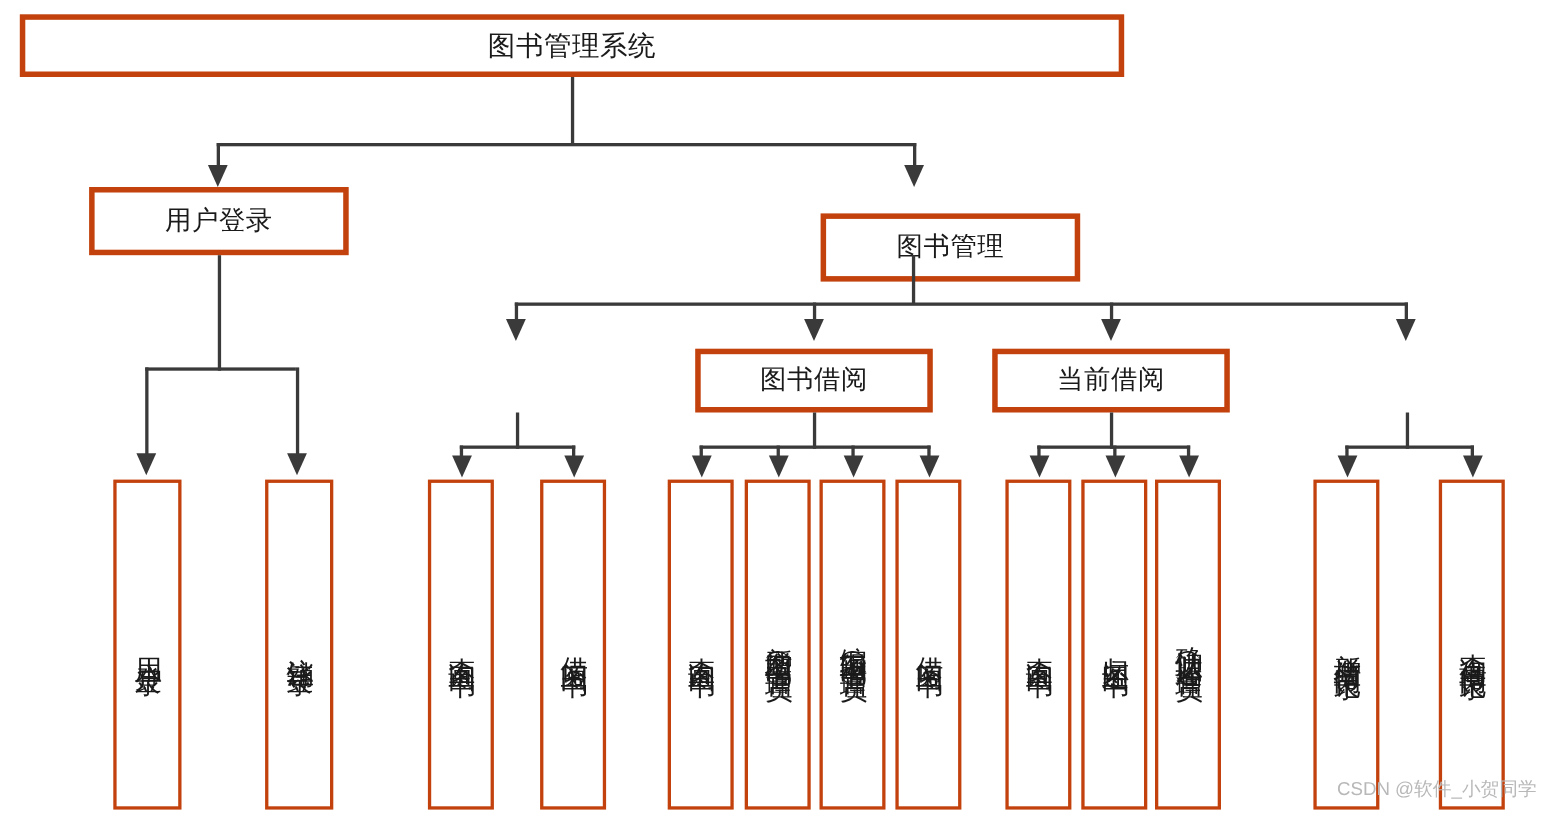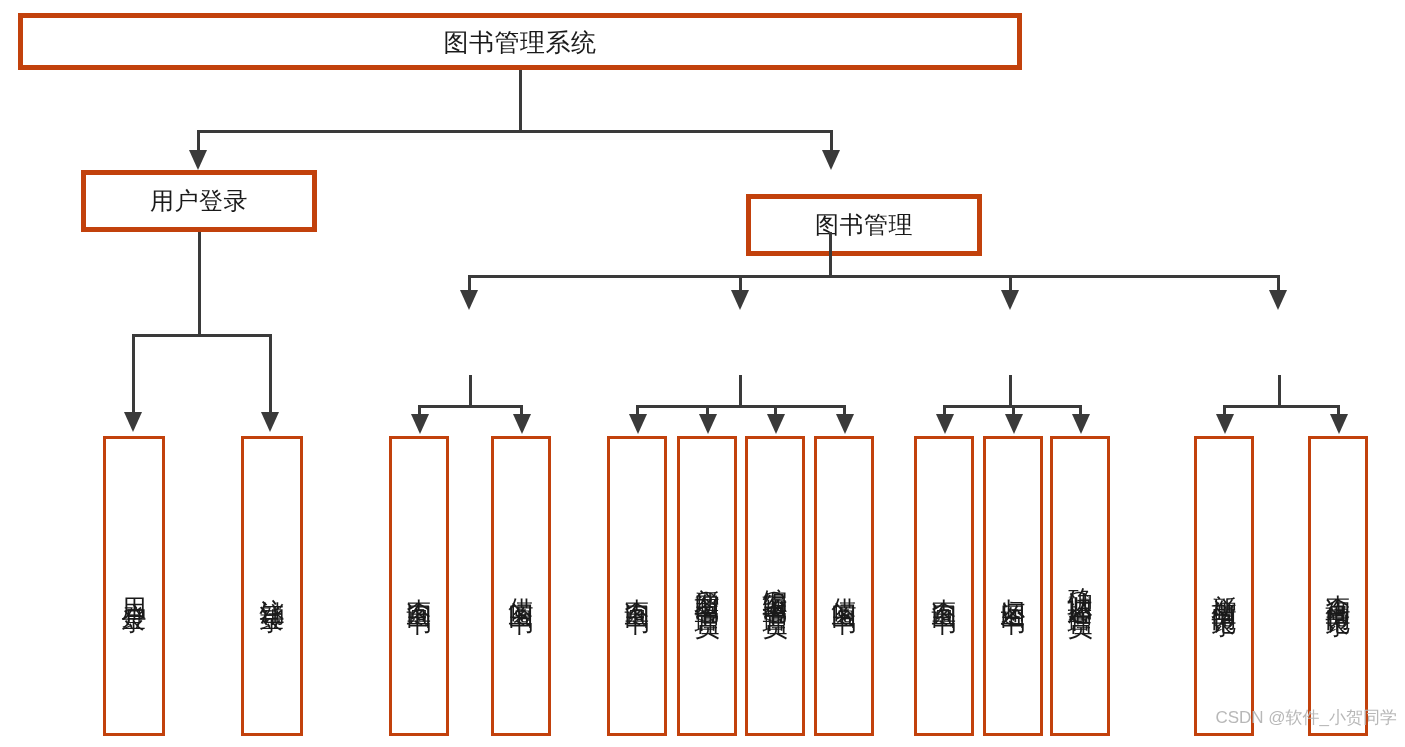--- a/index.html
+++ b/index.html
@@ -122,20 +122,26 @@
 
   <div class="edge v" style="left:739px; top:275px; width:3px; height:18px;"></div>
   <div class="arrow" style="left:731px; top:290px;"></div>
 
   <div class="edge v" style="left:1009px; top:275px; width:3px; height:18px;"></div>
   <div class="arrow" style="left:1001px; top:290px;"></div>
 
   <div class="edge v" style="left:1277px; top:275px; width:3px; height:18px;"></div>
   <div class="arrow" style="left:1269px; top:290px;"></div>
 
+  <div class="node branch" style="left:632px; top:317px; width:216px; height:58px;">
+    <span class="node-label">图书借阅</span>
+  </div>
+  <div class="node branch" style="left:902px; top:317px; width:216px; height:58px;">
+    <span class="node-label">当前借阅</span>
+  </div>
 
   <div class="edge v" style="left:469px; top:375px; width:3px; height:33px;"></div>
   <div class="edge h" style="left:418px; top:405px; width:105px; height:3px;"></div>
   <div class="edge v" style="left:418px; top:405px; width:3px; height:12px;"></div>
   <div class="arrow" style="left:411px; top:414px;"></div>
   <div class="edge v" style="left:520px; top:405px; width:3px; height:12px;"></div>
   <div class="arrow" style="left:513px; top:414px;"></div>
 
   <div class="edge v" style="left:739px; top:375px; width:3px; height:33px;"></div>
   <div class="edge h" style="left:636px; top:405px; width:210px; height:3px;"></div>

